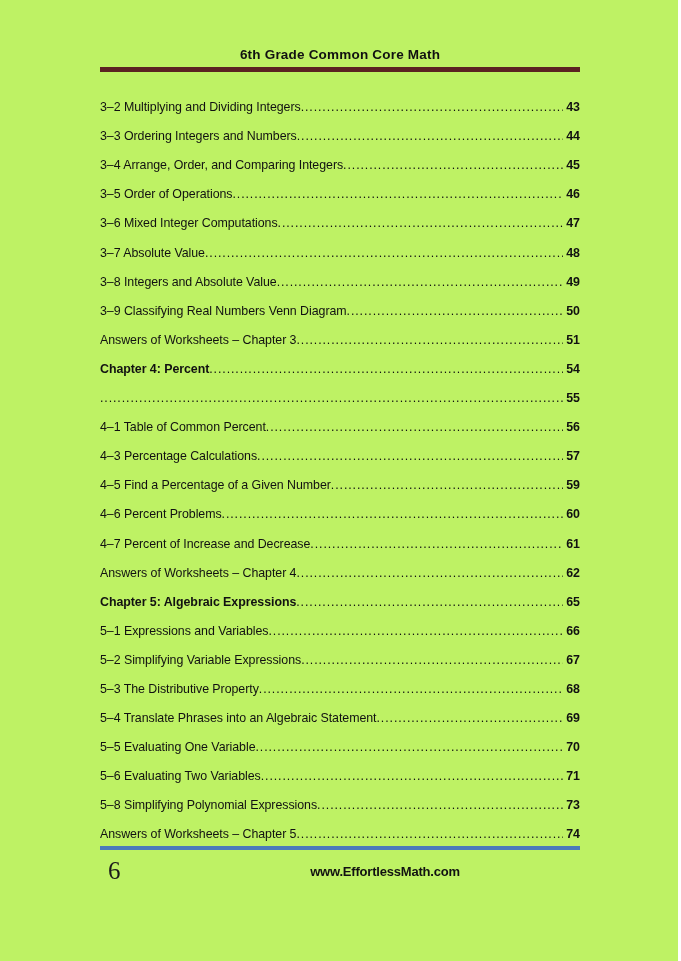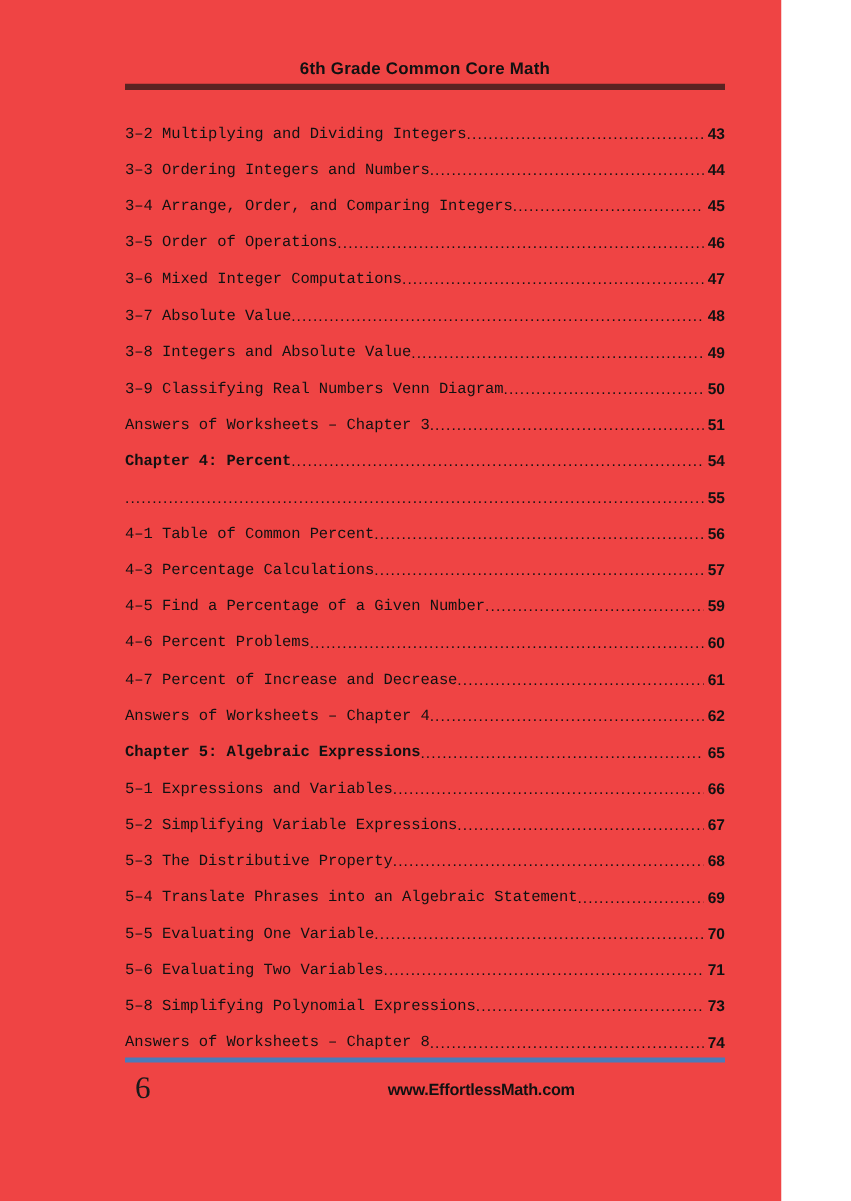--- a/index.html
+++ b/index.html
@@ -2,23 +2,23 @@
 <html><head>
 <meta charset="utf-8">
 <style>
   html, body {
     margin: 0;
     padding: 0;
     background: #ffffff;
   }
   .page {
     position: relative;
-    width: 625px;
+    width: 678px;
     height: 961px;
-    background: #ef4444;
+    background: #bef264;
     overflow: hidden;
     font-family: "Liberation Sans", sans-serif;
   }
 
   
   .header {
     position: absolute;
     left: 100px;
     top: 46px;
     width: 480px;
@@ -50,21 +50,20 @@
     align-items: flex-end;
     height: 29.1px;
     font-size: 12.4px;
     color: #111111;
     white-space: nowrap;
   }
   .toc-label {
     flex: 0 0 auto;
     line-height: 20px;
     letter-spacing: -0.05px;
-    font-family: Liberation Mono, monospace;
   }
   .toc-row.is-chapter .toc-label {
     font-weight: bold;
   }
   .toc-leader {
     flex: 1 1 auto;
     overflow: hidden;
     position: relative;
     height: 20px;
   }
@@ -282,21 +281,21 @@
         <span class="toc-gap"></span>
         <span class="toc-page">71</span>
       </div>
       <div class="toc-row">
         <span class="toc-label">5–8 Simplifying Polynomial Expressions</span>
         <span class="toc-leader"></span>
         <span class="toc-gap"></span>
         <span class="toc-page">73</span>
       </div>
       <div class="toc-row">
-        <span class="toc-label">Answers of Worksheets – Chapter 8</span>
+        <span class="toc-label">Answers of Worksheets – Chapter 5</span>
         <span class="toc-leader"></span>
         <span class="toc-gap"></span>
         <span class="toc-page">74</span>
       </div>
     </div>
 
   <div class="footer">
     <div class="footer-rule" style="background: rgb(74, 123, 186);"></div>
     <div class="footer-body">
       <div class="footer-pagenum">6</div>

